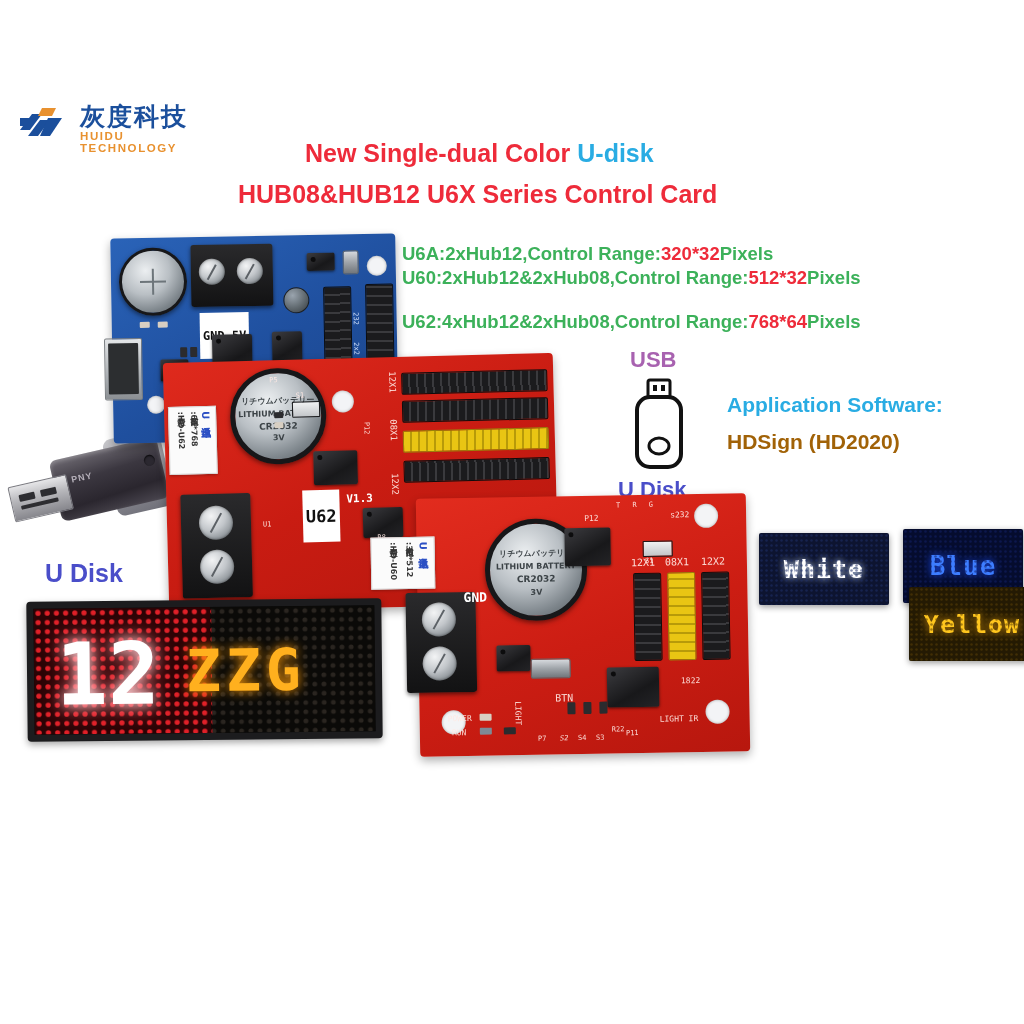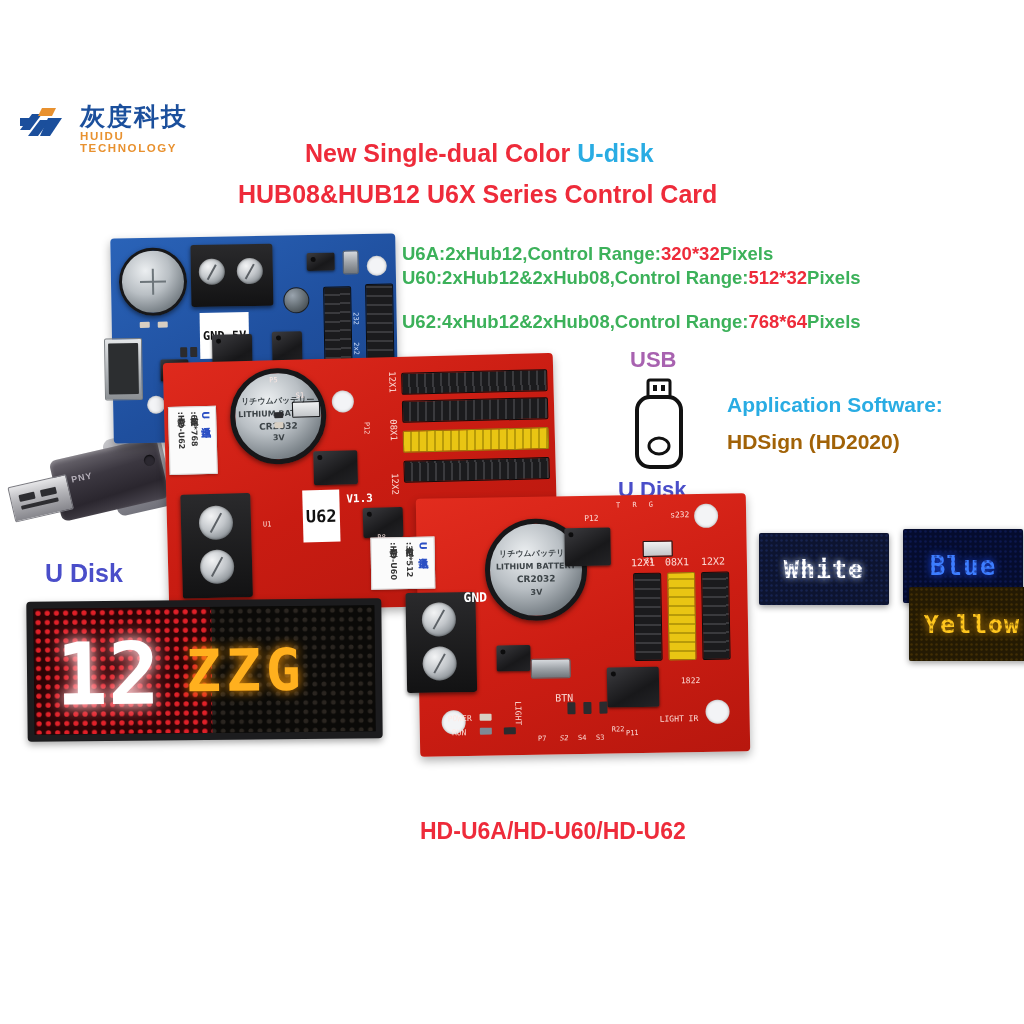--- a/index.html
+++ b/index.html
@@ -404,15 +404,14 @@
             <pattern id="dy" width="5" height="5" patternUnits="userSpaceOnUse">
               <circle cx="2.5" cy="2.5" r="1.3" fill="#5a4108"></circle>
             </pattern>
           </defs>
           <rect width="126" height="74" fill="url(#dy)"></rect>
         </svg>
       <span>Yellow</span>
     </div>
   </div>
 
-  <div class="t cap2">HD-U6A/HD-U60/HD-U62</div>
 
 </div>
 
 </body></html>

